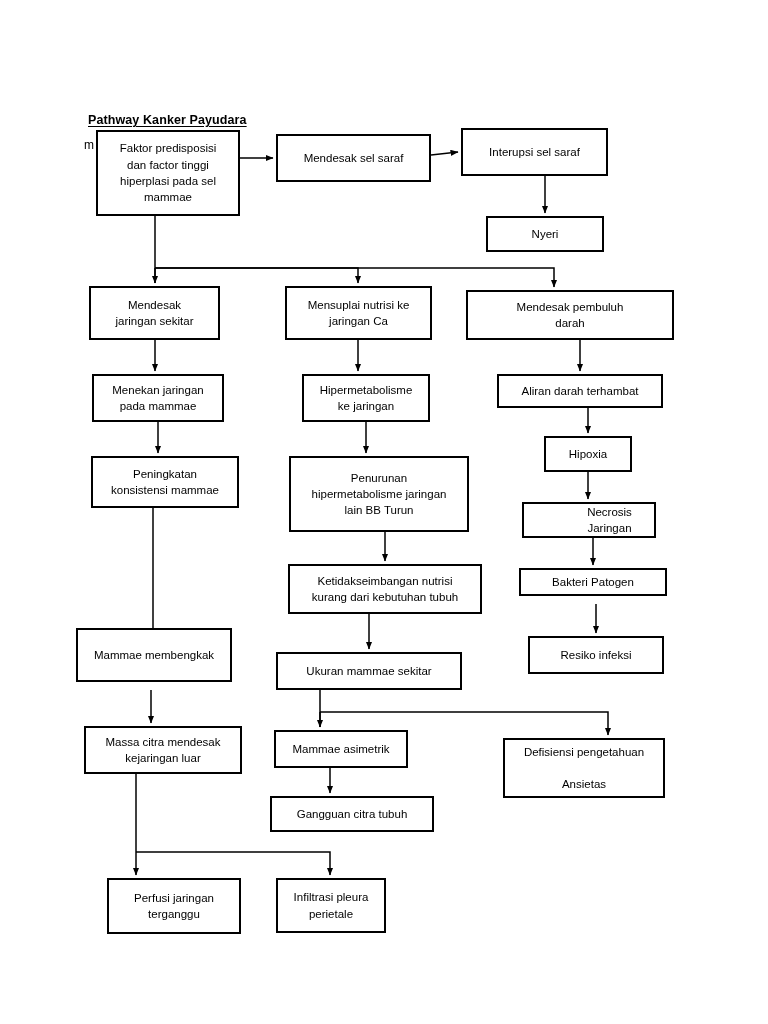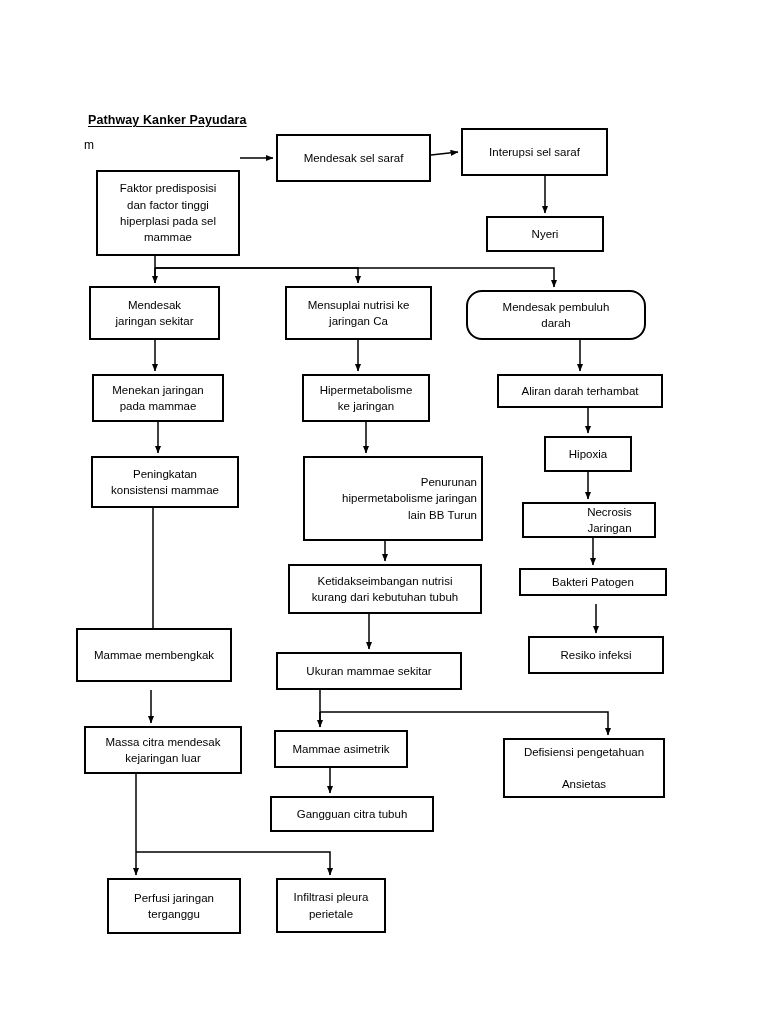--- a/index.html
+++ b/index.html
@@ -75,21 +75,21 @@
 
       <path d="M136,774 L136,852" marker-end="none"></path>
       <path d="M136,852 L136,875"></path>
       <path d="M136,852 L330,852 L330,875"></path>
 
       <path d="M352,516 L392,516"></path>
     </g>
   </svg>
 
   <div id="nodes">
-      <div class="node" style="left: 96px; top: 130px; width: 144px; height: 86px; margin-top: 40px;">
+      <div class="node" style="left: 96px; top: 130px; width: 144px; height: 86px;">
         <span>Faktor predisposisi
 dan factor tinggi
 hiperplasi pada sel
 mammae</span>
       </div>
       <div class="node" style="left: 276px; top: 134px; width: 155px; height: 48px;">
         <span>Mendesak sel saraf</span>
       </div>
       <div class="node" style="left: 461px; top: 128px; width: 147px; height: 48px;">
         <span>Interupsi sel saraf</span>
@@ -98,40 +98,40 @@
         <span>Nyeri</span>
       </div>
       <div class="node" style="left: 89px; top: 286px; width: 131px; height: 54px;">
         <span>Mendesak
 jaringan sekitar</span>
       </div>
       <div class="node" style="left: 285px; top: 286px; width: 147px; height: 54px;">
         <span>Mensuplai nutrisi ke
 jaringan Ca</span>
       </div>
-      <div class="node" style="left: 466px; top: 290px; width: 180px; height: 50px; border-radius: 16px;">
+      <div class="node" style="left: 466px; top: 290px; width: 208px; height: 50px;">
         <span>Mendesak pembuluh
 darah</span>
       </div>
       <div class="node" style="left: 92px; top: 374px; width: 132px; height: 48px;">
         <span>Menekan jaringan
 pada mammae</span>
       </div>
       <div class="node" style="left: 302px; top: 374px; width: 128px; height: 48px;">
         <span>Hipermetabolisme
 ke jaringan</span>
       </div>
       <div class="node" style="left: 497px; top: 374px; width: 166px; height: 34px;">
         <span>Aliran darah terhambat</span>
       </div>
       <div class="node" style="left: 91px; top: 456px; width: 148px; height: 52px;">
         <span>Peningkatan
 konsistensi mammae</span>
       </div>
-      <div class="node" style="left: 303px; top: 456px; width: 180px; height: 85px; text-align: right;">
+      <div class="node" style="left: 289px; top: 456px; width: 180px; height: 76px;">
         <span>Penurunan
 hipermetabolisme jaringan
 lain                   BB Turun</span>
       </div>
       <div class="node" style="left: 544px; top: 436px; width: 88px; height: 36px;">
         <span>Hipoxia</span>
       </div>
       <div class="node" style="left: 522px; top: 502px; width: 134px; height: 36px; padding-left: 45px;">
         <span>Necrosis Jaringan</span>
       </div>

